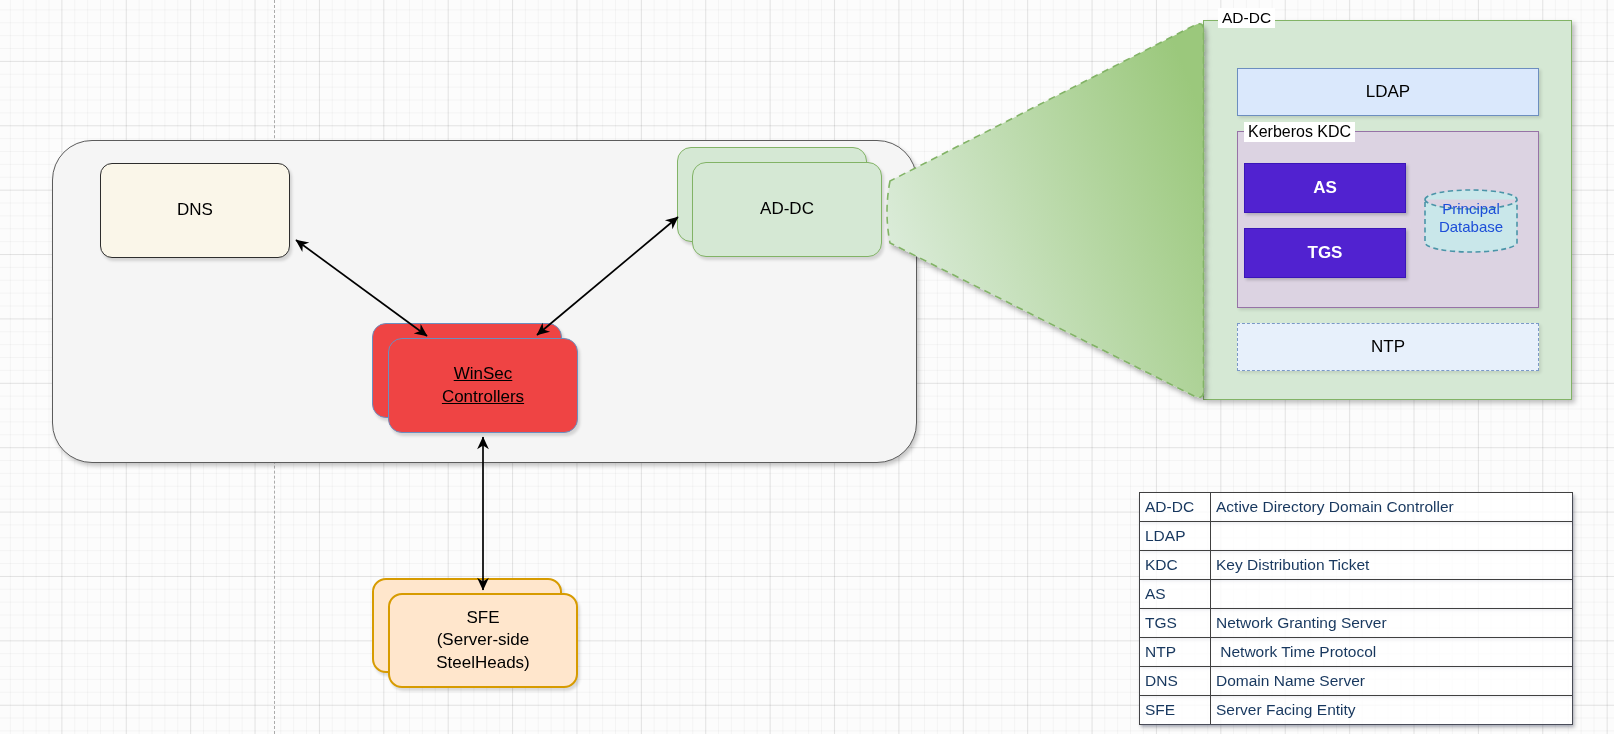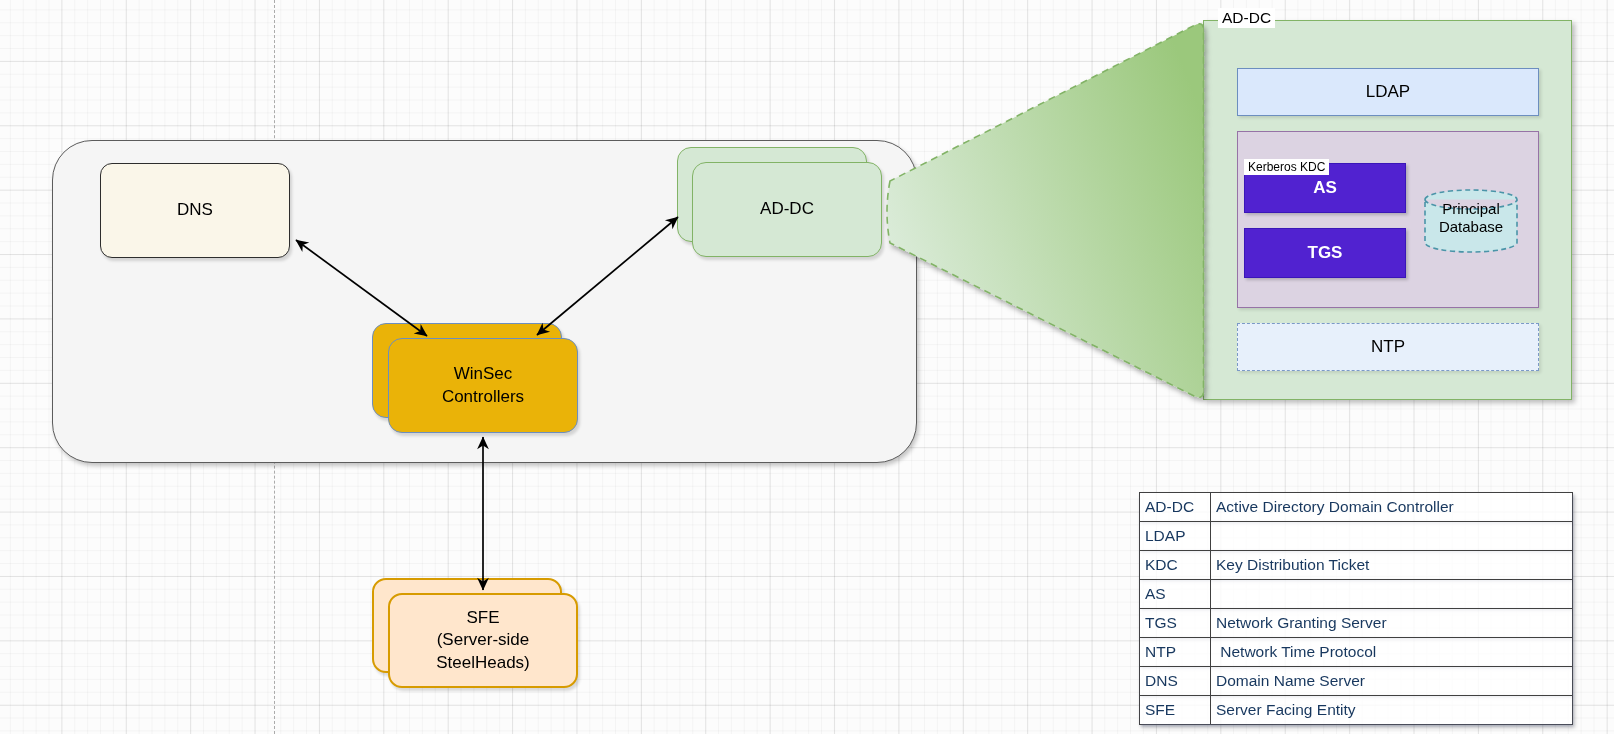--- a/index.html
+++ b/index.html
@@ -27,21 +27,21 @@
   }
   .node{
     position:absolute;display:flex;align-items:center;justify-content:center;
     text-align:center;font-size:17px;line-height:1.3;color:#000;
     white-space:pre-line;border-radius:14px;border:1.6px solid;
     box-shadow:2px 3px 3px rgba(0,0,0,0.14);box-sizing:border-box;z-index:3;
   }
   .node.back{z-index:2;}
   .cream{background:#FAF6E9;border-color:#2D2D2D;border-radius:12px;}
   .green{background:#D5E8D4;border-color:#82B366;}
-  .blue{background:#eab308;border-color:#6C8EBF;}
+  .blue{background:#ef4444;border-color:#6C8EBF;text-decoration:underline;}
   .orange{background:#FFE6CC;border-color:#D79B00;border-width:2px;}
   .overlay-svg{left:0;top:0;width:1614px;height:734px;z-index:5;pointer-events:none;}
   .detail-group{
     left:1203px;top:20px;width:369px;height:380px;
     background:#D5E8D4;border:1.6px solid #82B366;
     box-shadow:3px 3px 5px rgba(0,0,0,0.25);z-index:3;box-sizing:border-box;
   }
   .chip{
     position:absolute;background:#FFFFFF;color:#000;
     font-size:15.5px;padding:1px 4px;white-space:nowrap;z-index:6;
@@ -51,21 +51,21 @@
     text-align:center;box-sizing:border-box;font-size:17px;color:#000;
   }
   .ldap{background:#DAE8FC;border:1.4px solid #6C8EBF;box-shadow:2px 2px 3px rgba(0,0,0,0.12);}
   .kdc{background:#DCD3E2;border:1.4px solid #9673A6;box-shadow:2px 2px 3px rgba(0,0,0,0.12);}
   .violet{background:#5122D0;border:1.6px solid #3A16B8;color:#FFF;font-weight:bold;
           box-shadow:2px 2px 3px rgba(0,0,0,0.2);}
   .ntp{background:#E7F0FB;border:1.6px dashed #7B99C7;box-shadow:2px 2px 3px rgba(0,0,0,0.10);}
   .cyl-wrap{position:absolute;left:219px;top:167px;width:96px;height:66px;}
   .cyl-label{
     position:absolute;left:0;top:12px;width:96px;text-align:center;
-    font-size:15px;line-height:1.2;color:#000000;white-space:pre-line;
+    font-size:15px;line-height:1.2;color:#1d4ed8;white-space:pre-line;
   }
   .legend{
     left:1139px;top:492px;width:434px;
     border:1.6px solid #404040;box-sizing:border-box;z-index:2;
     box-shadow:2px 3px 4px rgba(0,0,0,0.18);background:rgba(255,255,255,0.4);
   }
   .legend-row{
     display:grid;grid-template-columns:71px 1fr;height:28px;
     background:rgba(255,255,255,0.7);position:relative;
     box-shadow:1px 2px 3px rgba(90,100,135,0.45);
@@ -107,21 +107,21 @@
 </div>
 
 <div class="abs detail-group">
   <div class="chip" style="left:14px;top:-13px;">AD-DC</div>
 
   <div class="detail-box ldap" style="left:33px;top:47px;width:302px;height:48px;">
     <span>LDAP</span>
   </div>
 
   <div class="detail-box kdc" style="left:33px;top:110px;width:302px;height:177px;"></div>
-  <div class="chip" style="left:40px;top:101px;font-size:12px;margin-top:37px;">Kerberos KDC</div>
+  <div class="chip" style="left:40px;top:101px;font-size:16px;">Kerberos KDC</div>
 
   <div class="detail-box violet" style="left:40px;top:142px;width:162px;height:50px;">
     <span>AS</span>
   </div>
   <div class="detail-box violet" style="left:40px;top:207px;width:162px;height:50px;">
     <span>TGS</span>
   </div>
 
   <div class="cyl-wrap">
     <svg width="96" height="66" viewBox="0 0 96 66">

